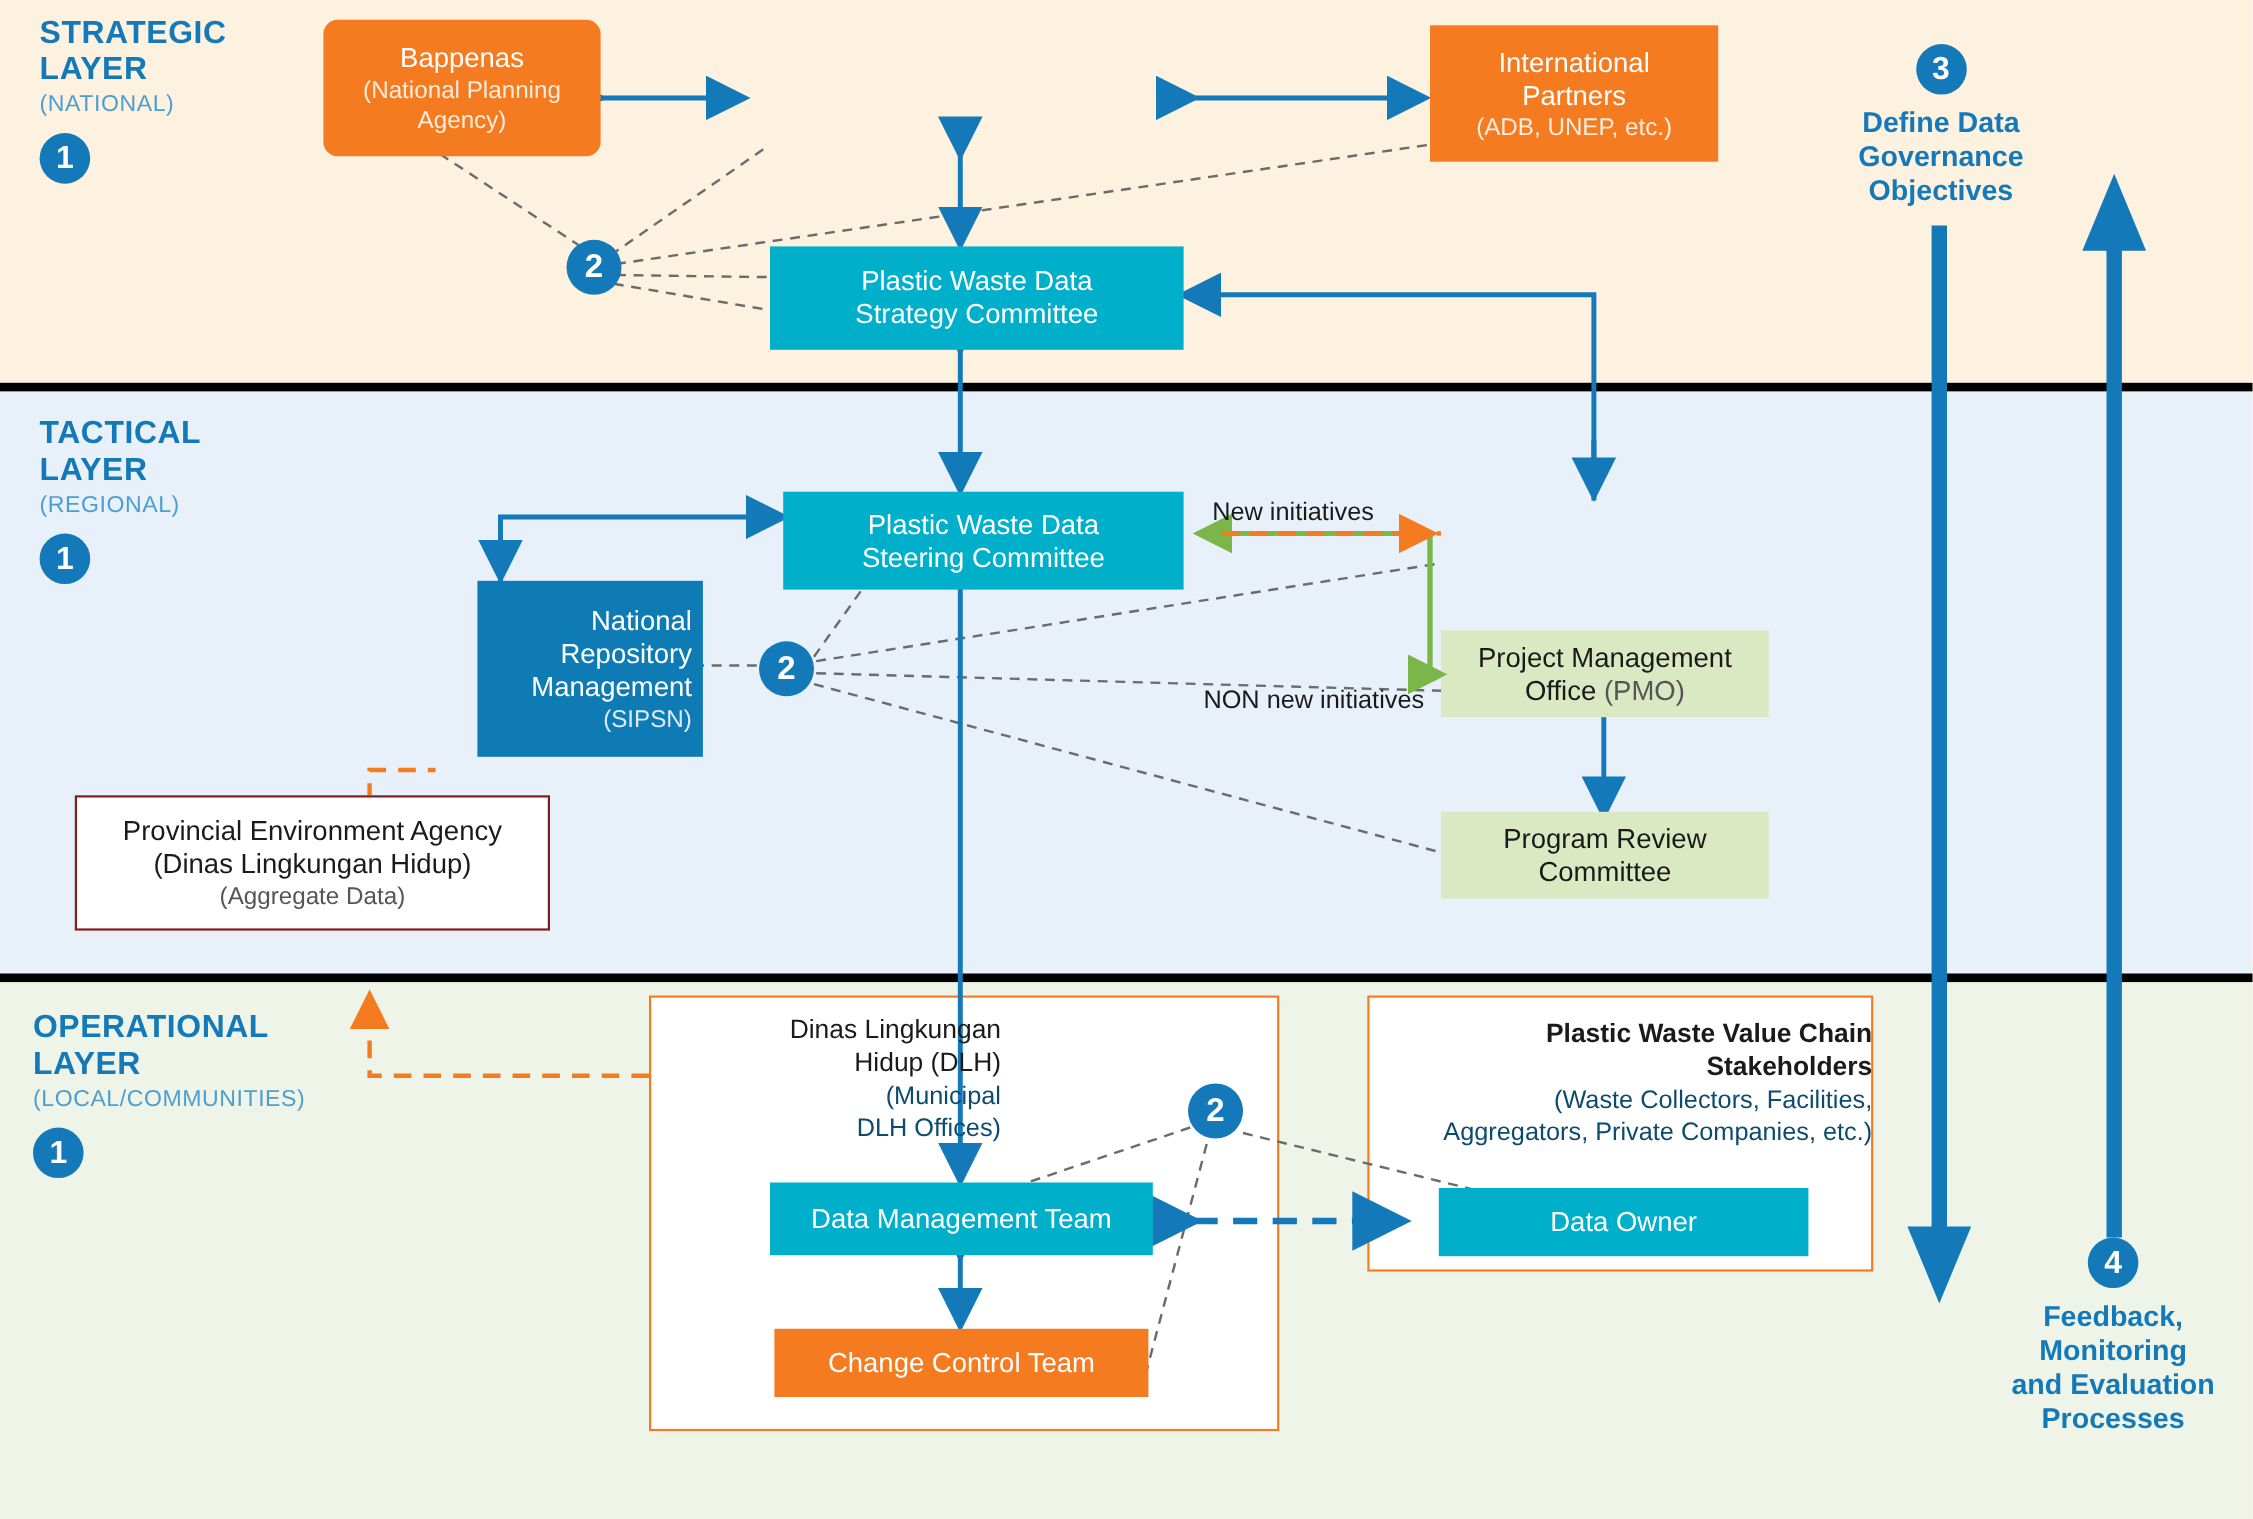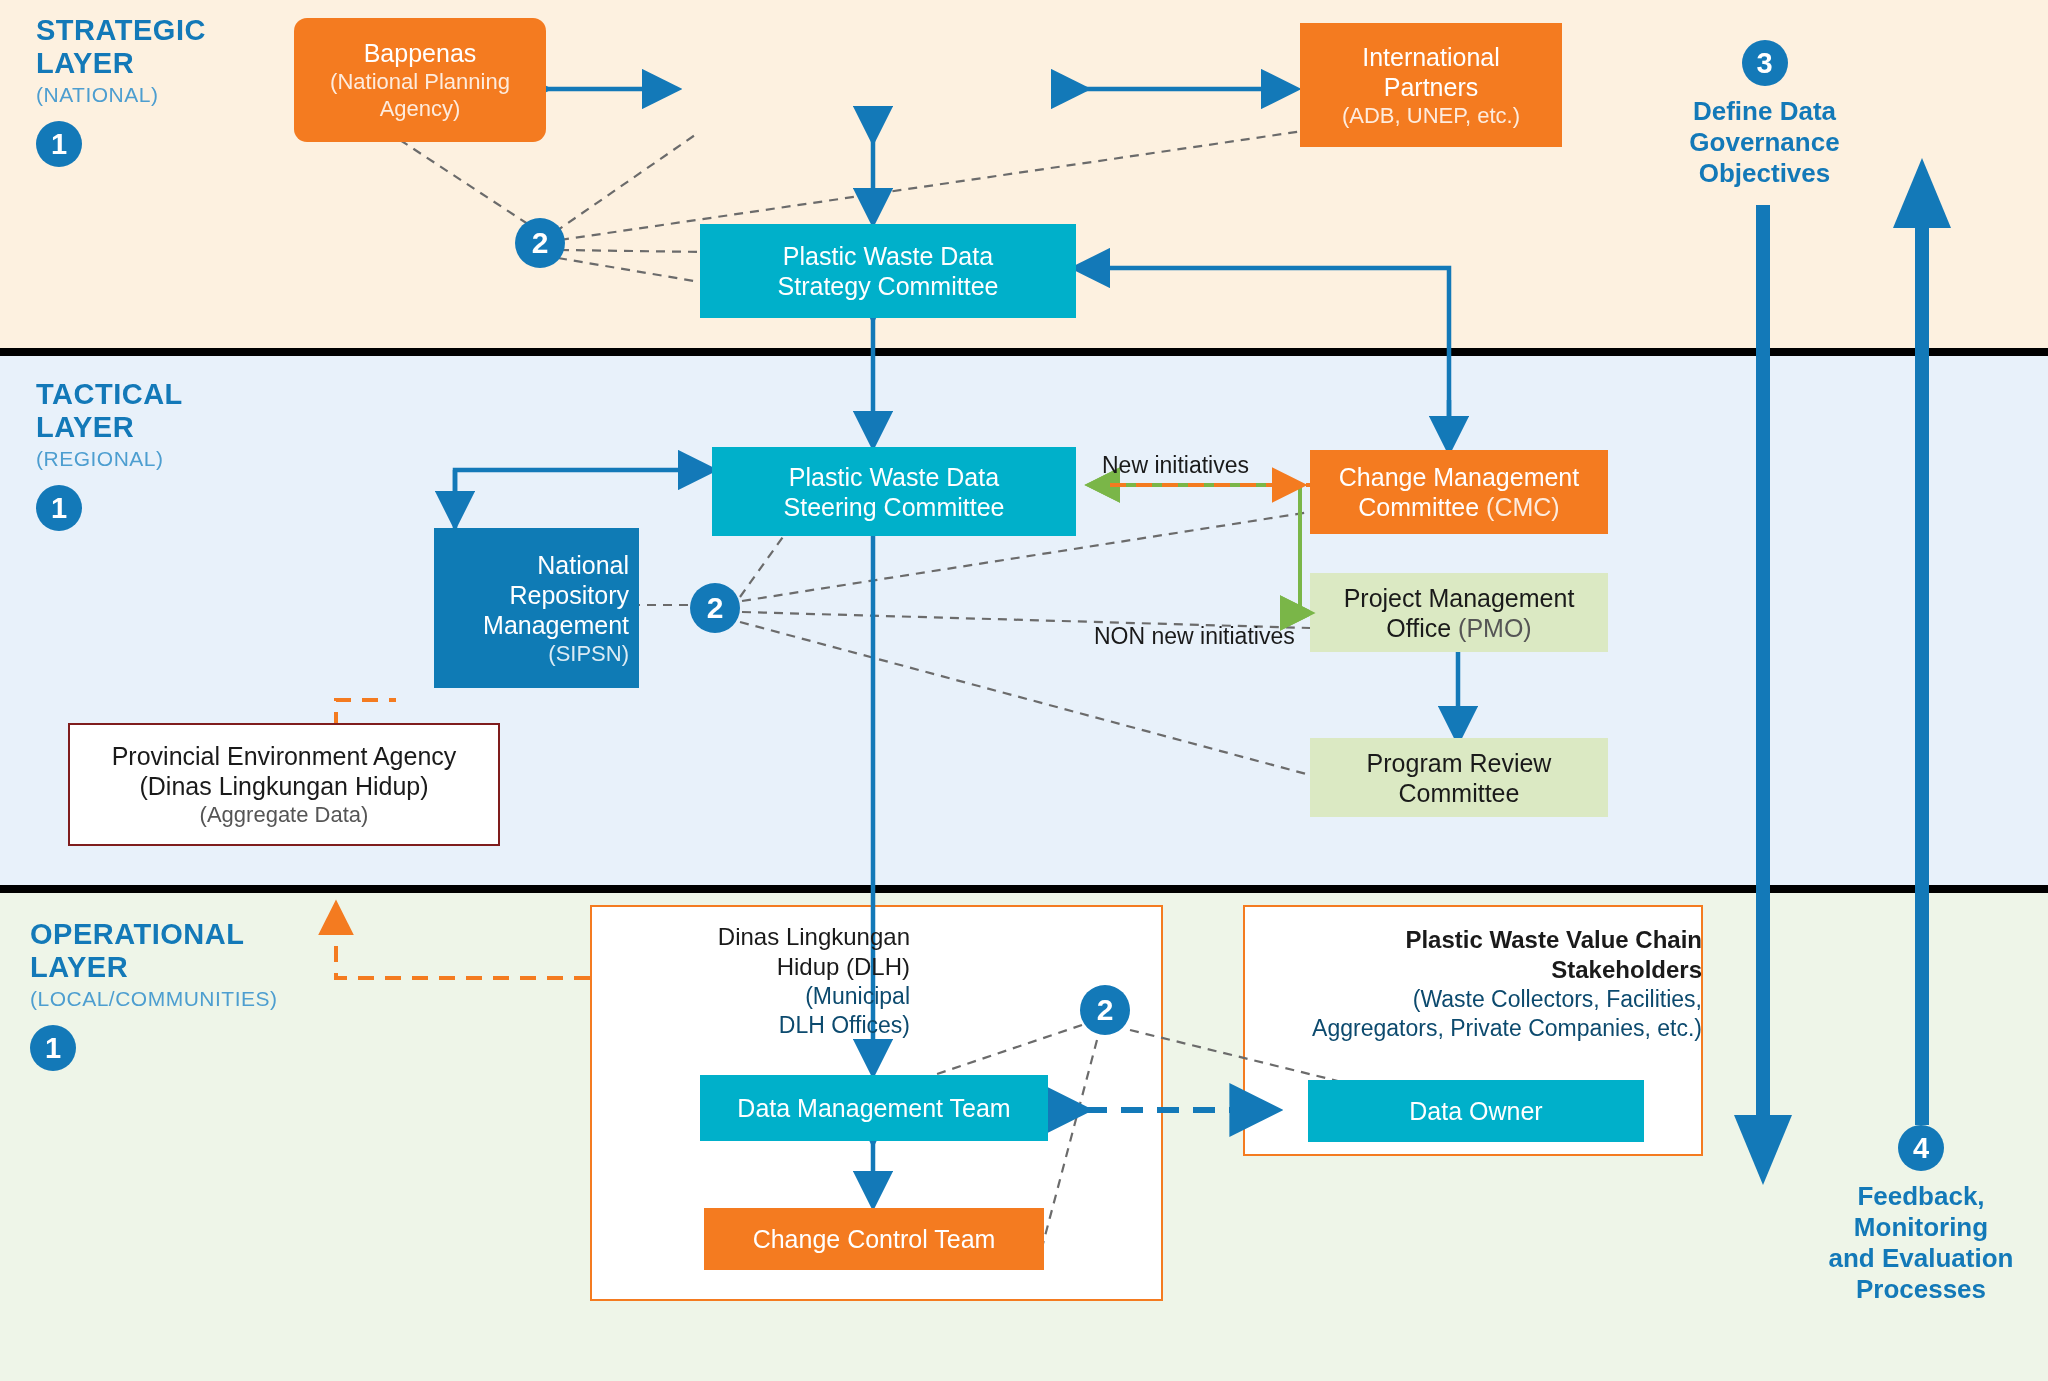--- a/index.html
+++ b/index.html
@@ -254,24 +254,20 @@
     <div class="t1">Steering Committee</div>
   </div>
 
   <div class="box blue" style="left:434px;top:528px;width:205px;height:160px;align-items:flex-end;">
     <div class="t1">National</div>
     <div class="t1">Repository</div>
     <div class="t1">Management</div>
     <div class="t2 sub-dim">(SIPSN)</div>
   </div>
 
-  <div class="box orange" style="left:1310px;top:450px;width:298px;height:84px;">
-    <div class="t1">Change Management</div>
-    <div class="t1"><span>Committee</span> <span class="sub-dim">(CMC)</span></div>
-  </div>
 
   <div class="box green" style="left:1310px;top:573px;width:298px;height:79px;">
     <div class="t1">Project Management</div>
     <div class="t1"><span>Office</span> <span style="color:#555">(PMO)</span></div>
   </div>
 
   <div class="box green" style="left:1310px;top:738px;width:298px;height:79px;">
     <div class="t1">Program Review</div>
     <div class="t1">Committee</div>
   </div>

